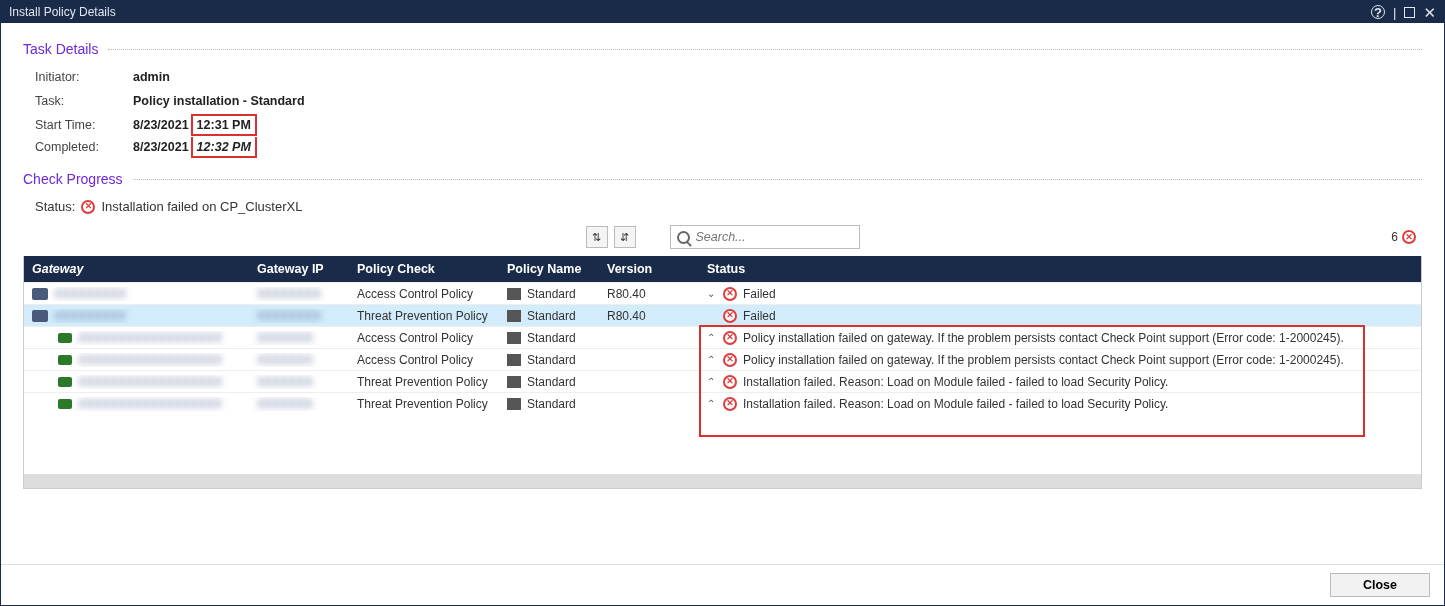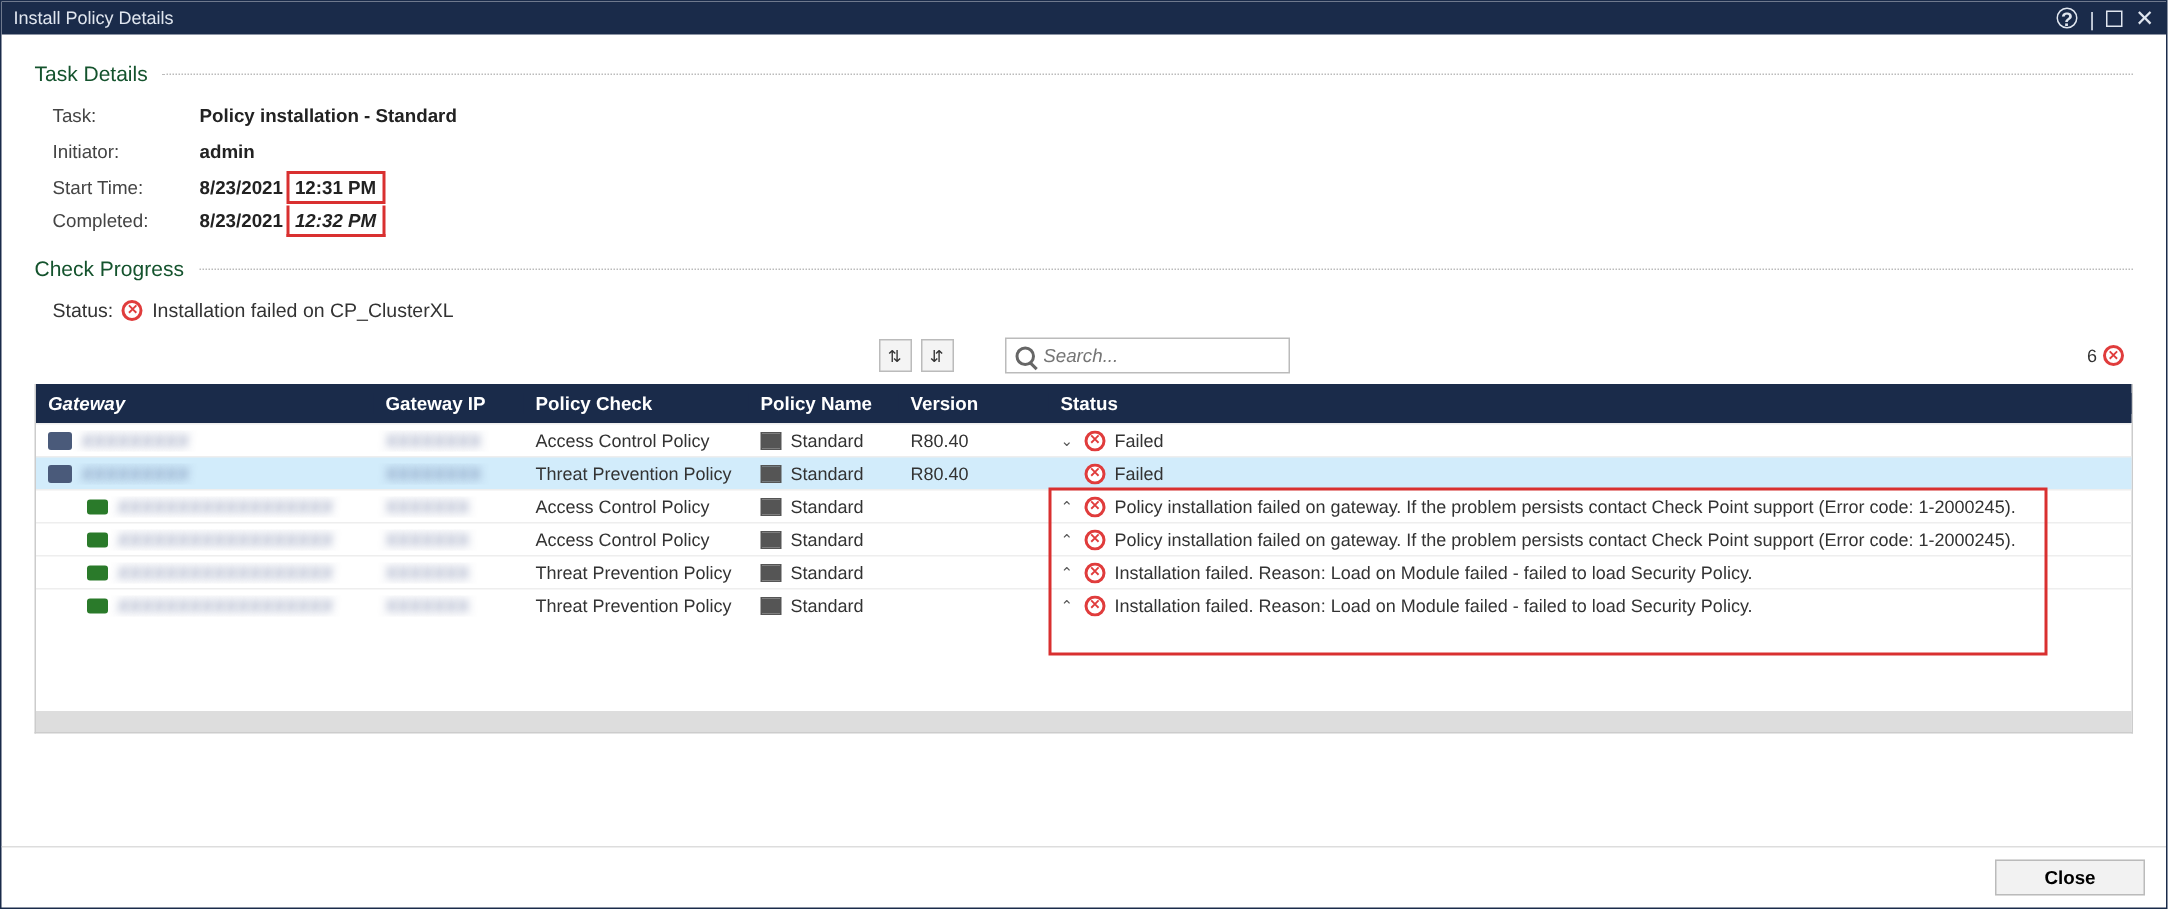--- a/index.html
+++ b/index.html
@@ -28,21 +28,21 @@
 .titlebar .icons { display: flex; gap: 8px; align-items: center; }
 .titlebar .icons span { cursor: pointer; font-size: 13px; line-height: 1; color:#e0e6ef; }
 .content {
   flex: 1;
   padding: 18px 22px 10px 22px;
   overflow: hidden;
   display: flex;
   flex-direction: column;
 }
 .section-hdr {
-  color: #14532d;
+  color: #6d28d9;
   font-size: 14px;
   margin-bottom: 8px;
   display: flex;
   align-items: center;
 }
 .section-hdr .line {
   flex: 1;
   border-top: 1px dotted #bbb;
   margin-left: 10px;
   height: 1px;
@@ -272,26 +272,26 @@
 
 <div class="content">
 
   <div class="section-hdr">
     <span>Task Details</span>
     <span class="line"></span>
   </div>
 
   <div class="details-grid">
     <div class="row">
+      <span class="lbl">Initiator:</span>
+      <span class="val bold">admin</span>
+    </div>
+    <div class="row">
       <span class="lbl">Task:</span>
       <span class="val bold">Policy installation - Standard</span>
-    </div>
-    <div class="row">
-      <span class="lbl">Initiator:</span>
-      <span class="val bold">admin</span>
     </div>
     <div class="row">
       <span class="lbl">Start Time:</span>
       <span class="val bold">8/23/2021</span>
       <span class="redbox-time" style="display:flex;flex-direction:column;gap:2px;margin-left:2px;align-items:center;">
         <span class="val bold">12:31 PM</span>
       </span>
     </div>
     <div class="row" style="margin-top:-2px;">
       <span class="lbl">Completed:</span>

